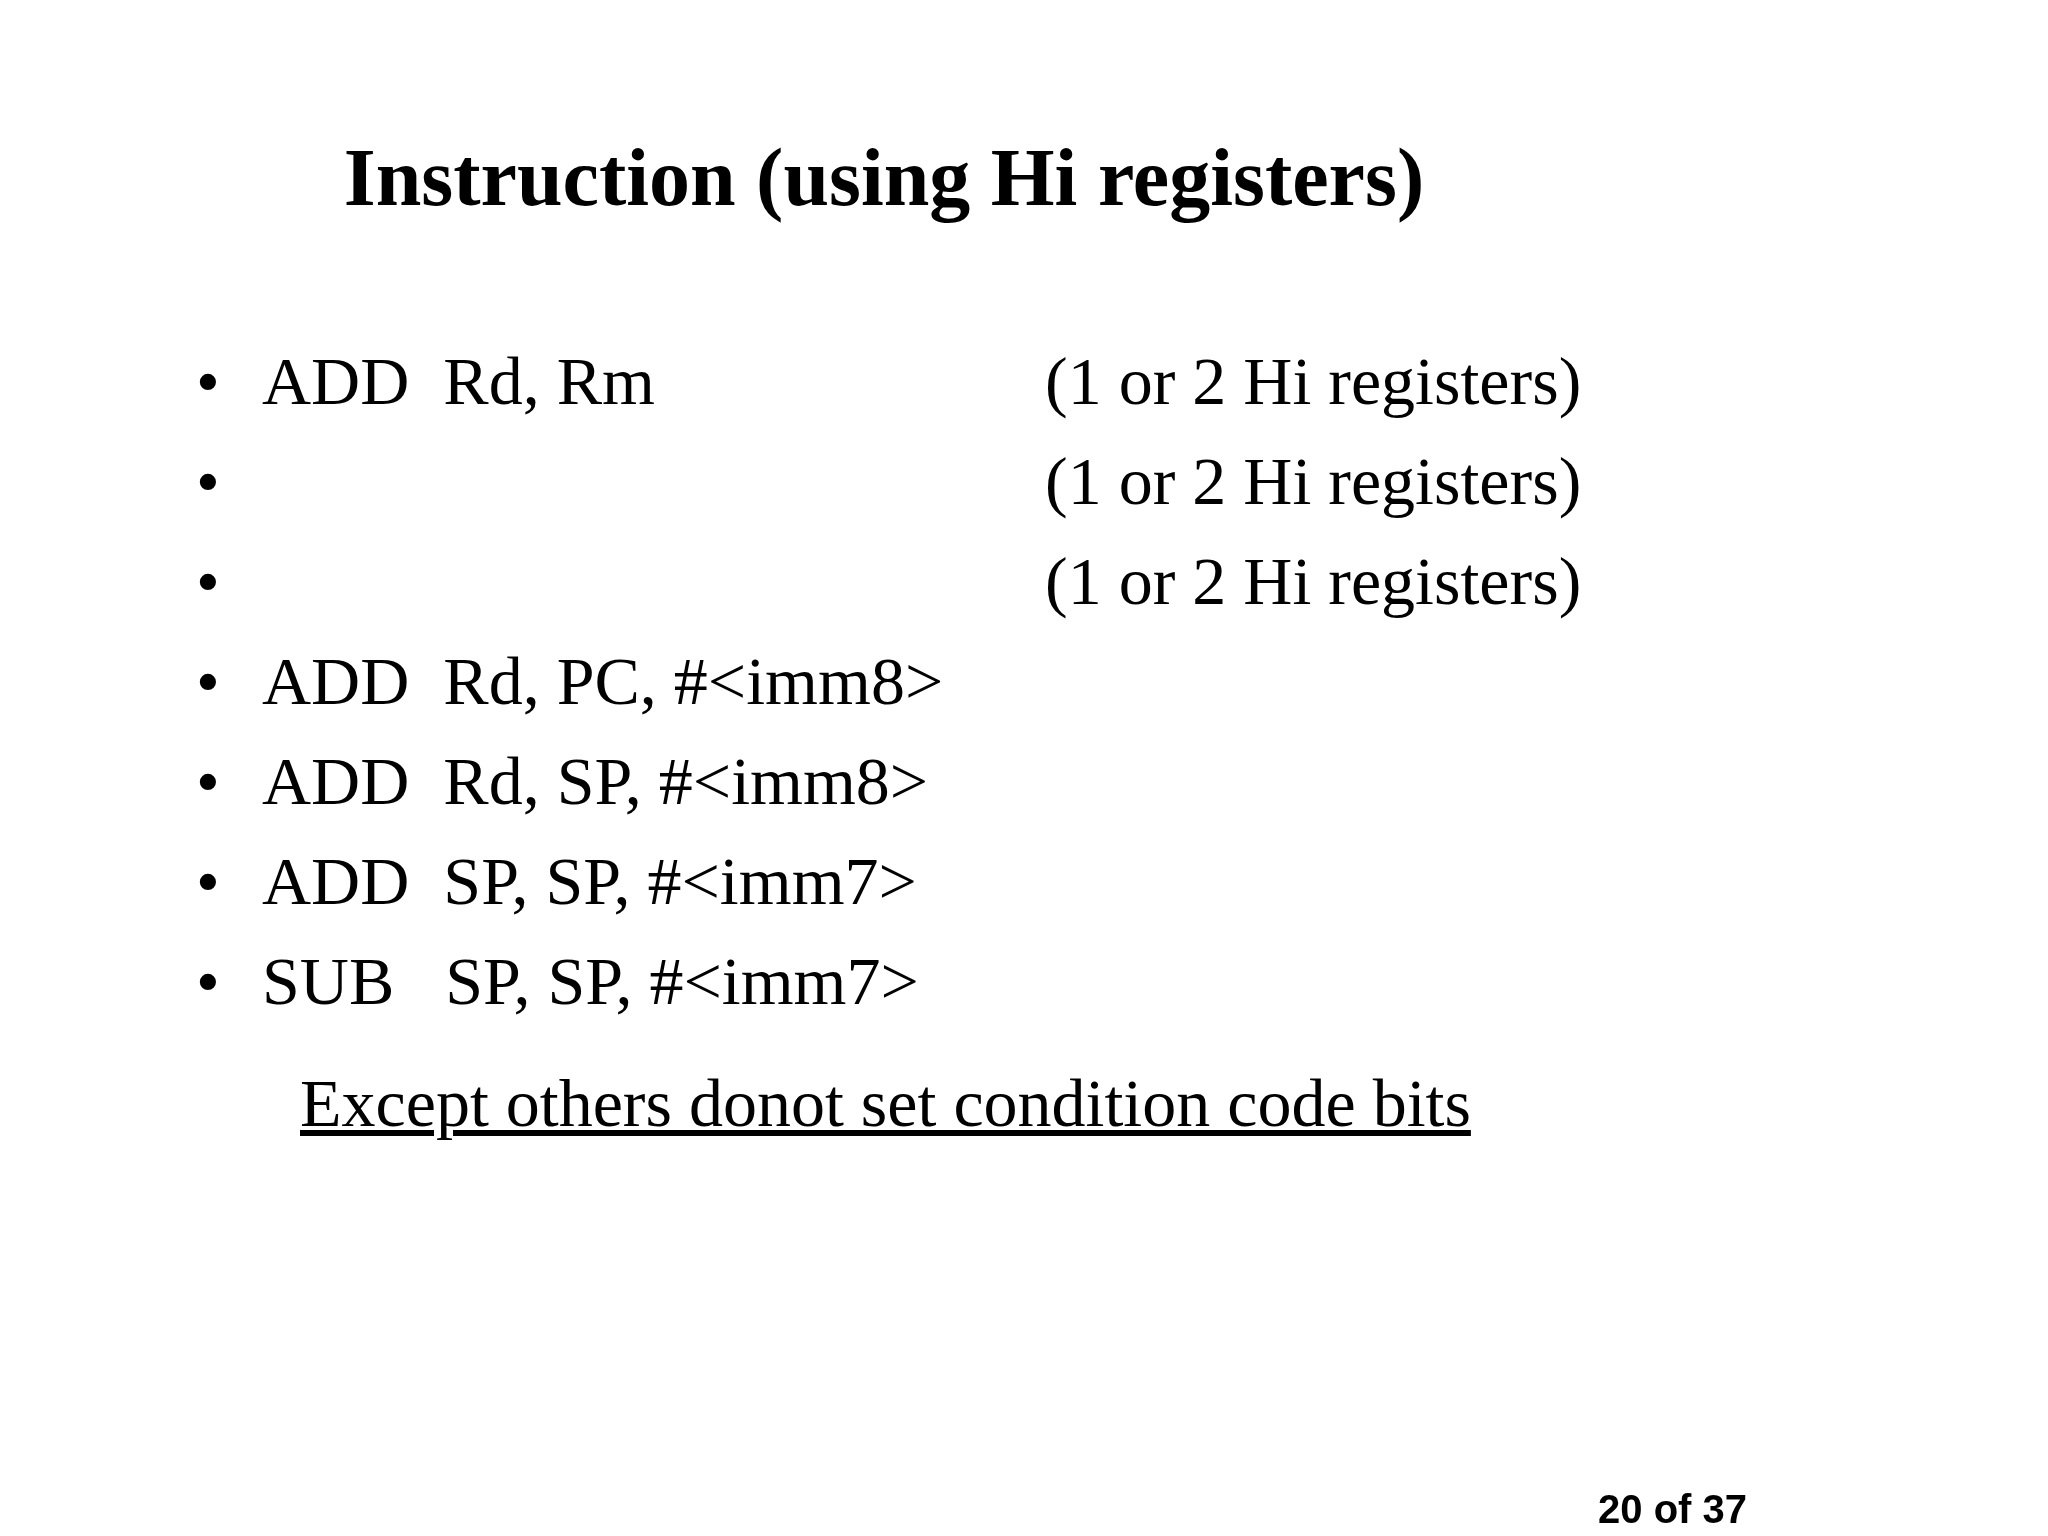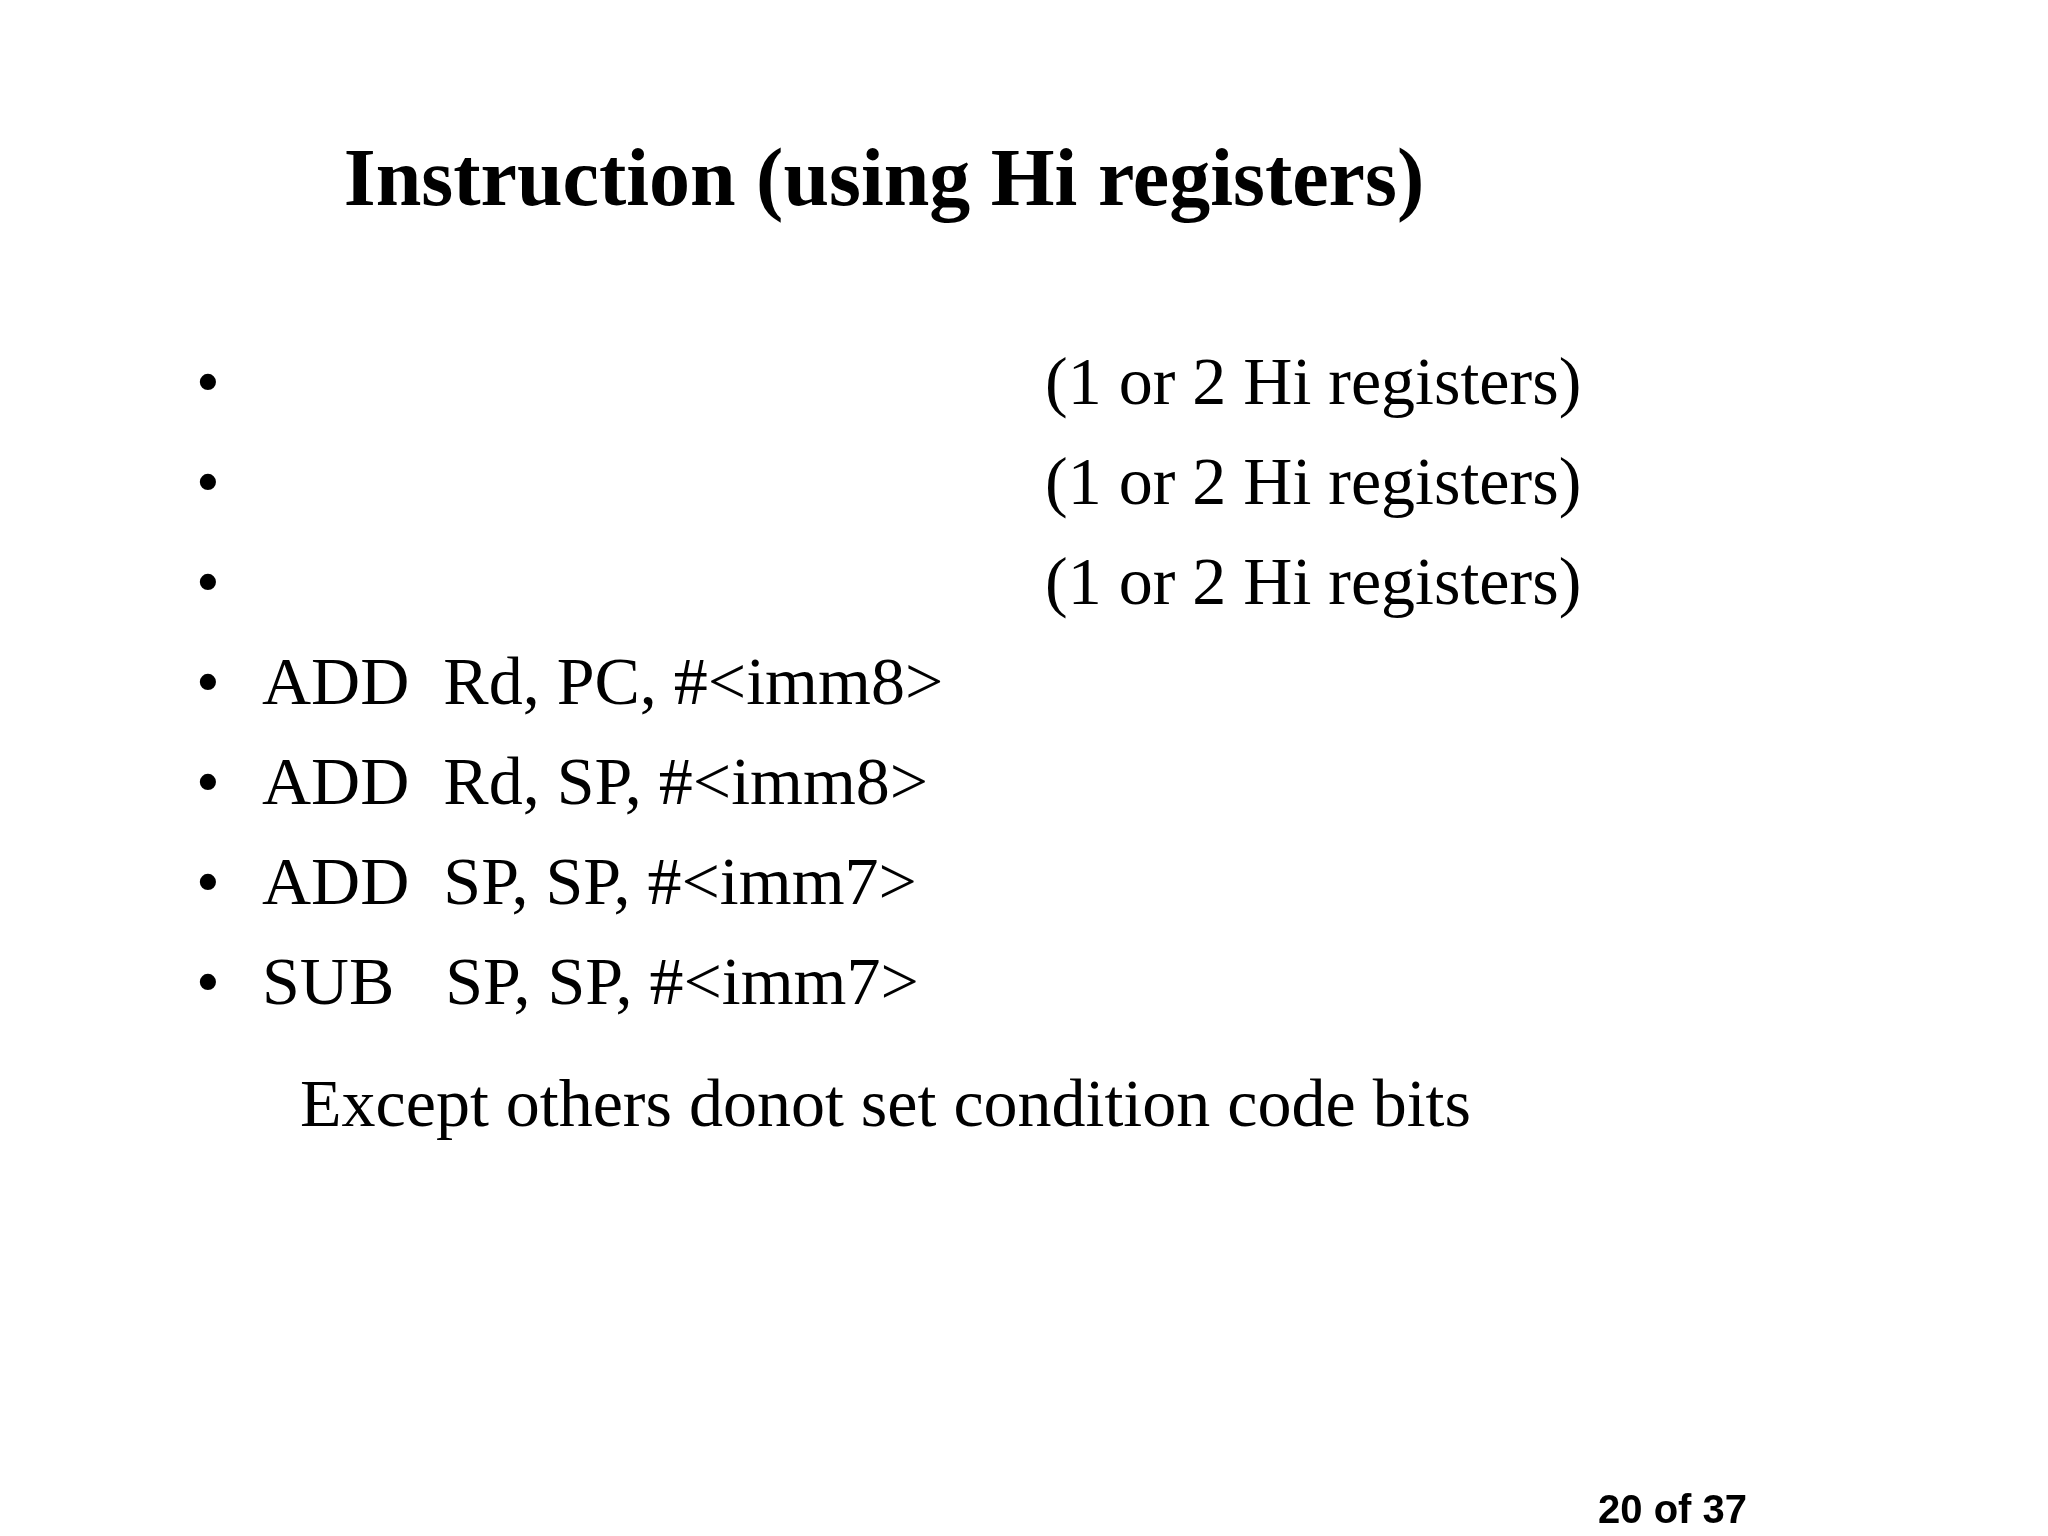--- a/index.html
+++ b/index.html
@@ -56,20 +56,21 @@
     left: 849px;
     top: 0;
   }
   .footnote {
     position: absolute;
     left: 300px;
     top: 1053px;
     font-size: 68px;
     line-height: 100px;
     white-space: pre;
+    text-decoration: underline;
   }
   .page-indicator {
     position: absolute;
     right: 21px;
     top: 1486px;
     font-family: "Liberation Sans", sans-serif;
     font-weight: bold;
     font-size: 40px;
     line-height: 46px;
   }
@@ -78,20 +79,21 @@
 <body>
 
 <div class="slide">
 
   <div class="title">Instruction (using Hi registers)</div>
 
   <div class="bullets">
 
     <div class="bullet-row">
       <span class="marker">•</span>
+      <span class="instr">ADD  Rd, Rm</span>
       <span class="note">(1 or 2 Hi registers)</span>
     </div>
 
     <div class="bullet-row">
       <span class="marker">•</span>
       <span class="note">(1 or 2 Hi registers)</span>
     </div>
 
     <div class="bullet-row">
       <span class="marker">•</span>

